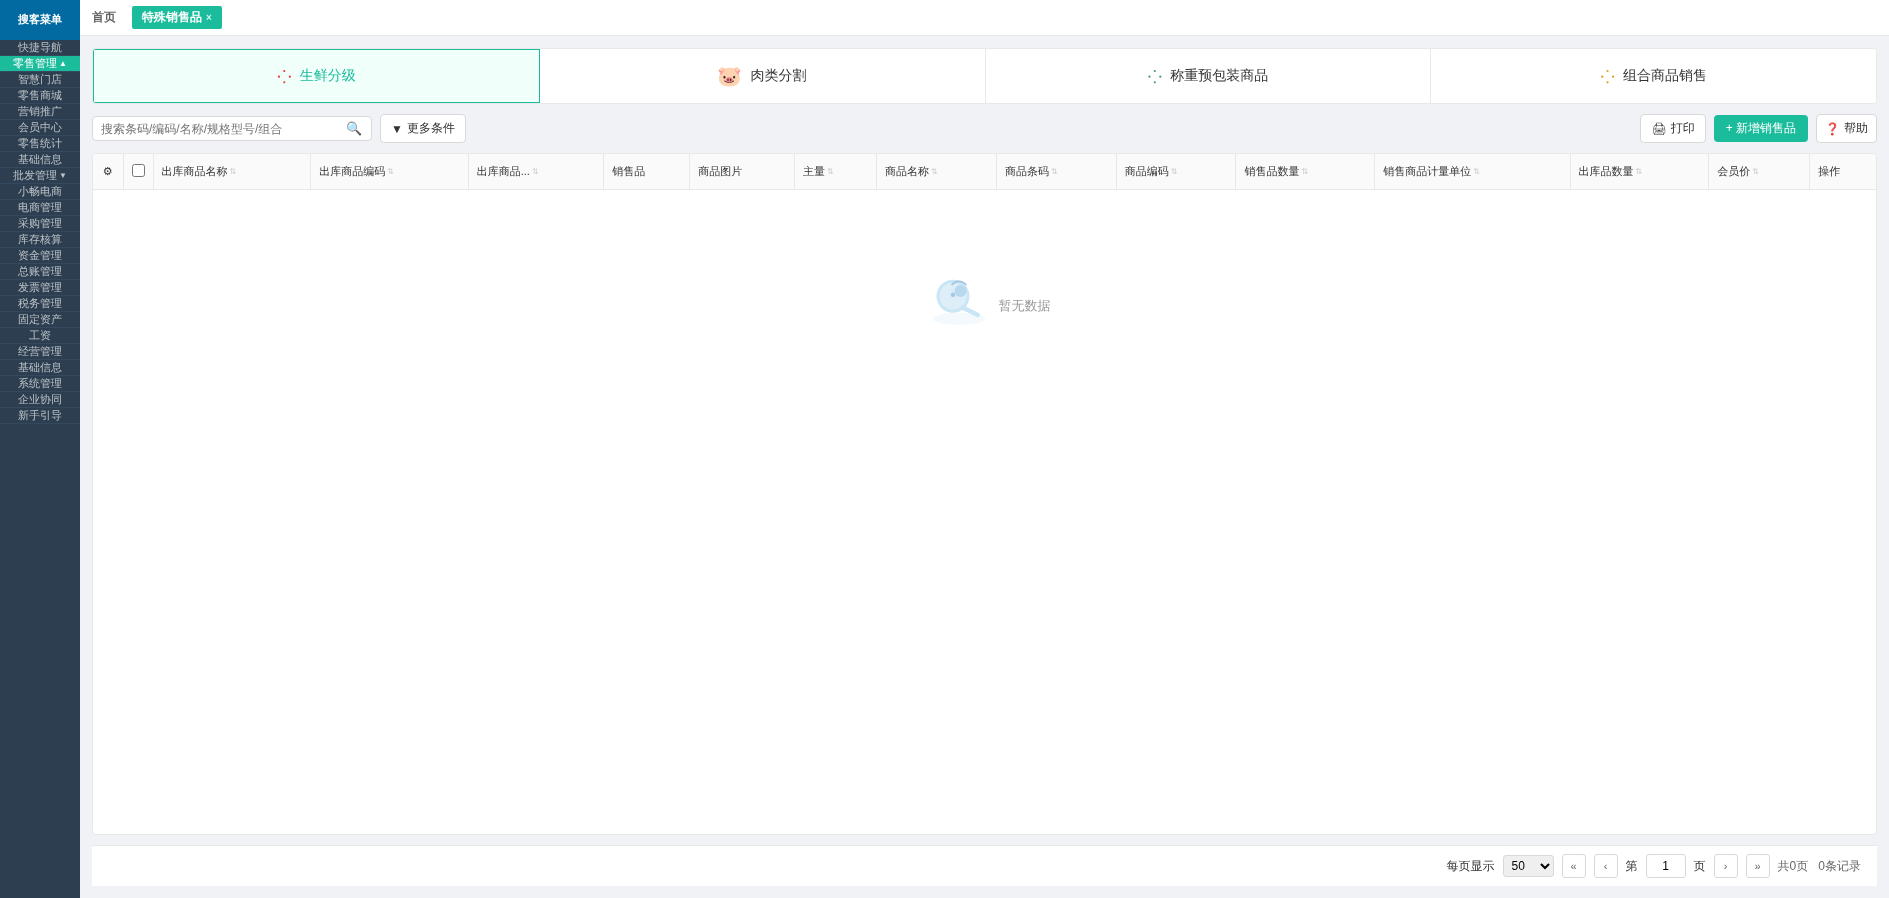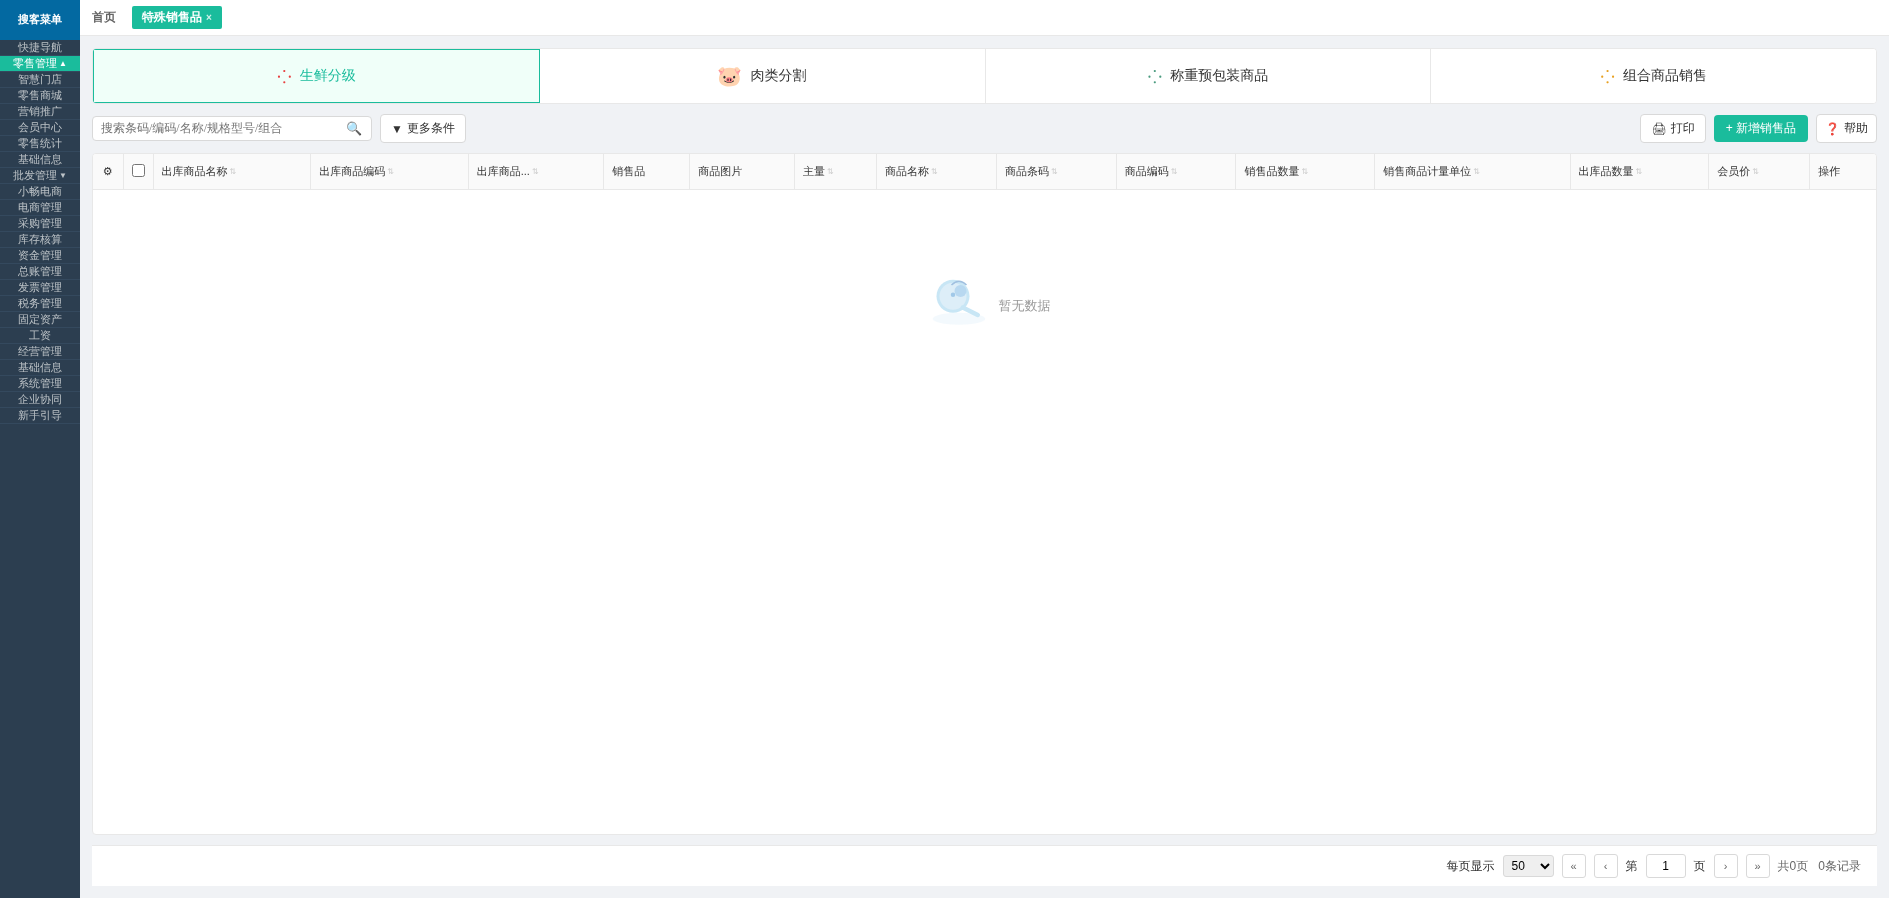--- a/index.html
+++ b/index.html
@@ -143,21 +143,20 @@
       background: #fff;
       gap: 4px;
       min-width: 280px;
     }
     .search-input {
       border: none;
       outline: none;
       font-size: 12px;
       color: #0f766e;
       flex: 1;
-      font-family: Liberation Serif, serif;
     }
     .search-icon { color: #999; font-size: 13px; cursor: pointer; }
     .filter-btn {
       display: flex;
       align-items: center;
       gap: 4px;
       padding: 5px 10px;
       border: 1px solid #d9d9d9;
       border-radius: 4px;
       background: #fff;

